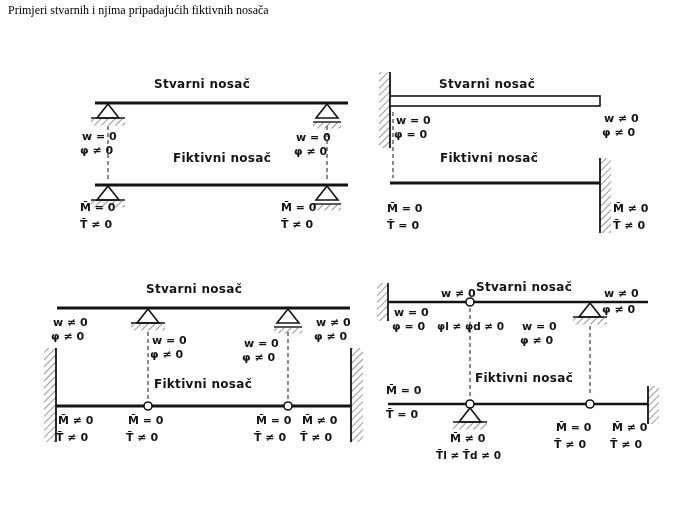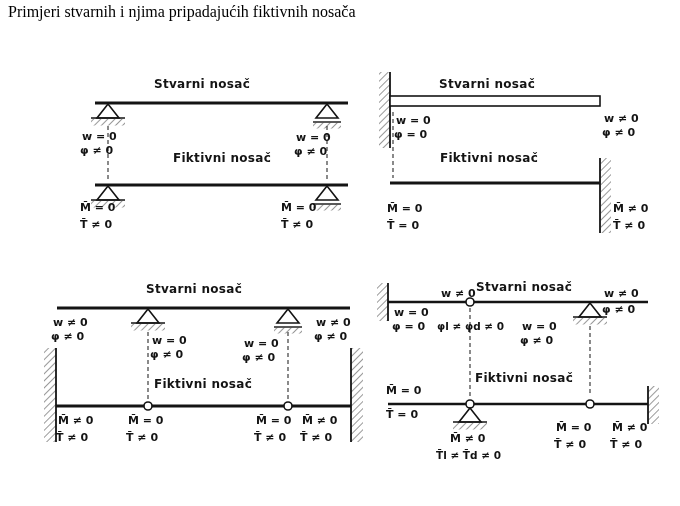--- a/index.html
+++ b/index.html
@@ -3,21 +3,21 @@
 <meta charset="utf-8">
 <style>
   html,body{margin:0;padding:0;}
   body{
     width:680px;height:506px;background:#ffffff;position:relative;overflow:hidden;
     font-family:"DejaVu Sans", sans-serif;
   }
   .page-title{
     position:absolute;left:8px;top:3px;
     font-family:"Liberation Serif","DejaVu Serif",serif;
-    font-size:16px;color:#000;white-space:nowrap;
+    font-size:12px;color:#000;white-space:nowrap;
   }
   svg{position:absolute;left:0;top:0;}
   svg text{fill:#141414;}
   .seclabel{font-size:12px;font-weight:700;letter-spacing:.3px;}
   .ann{font-size:11px;font-weight:600;}
   .ann-sm{font-size:10.5px;font-weight:600;}
   .beam{stroke:#141414;stroke-width:3;}
   .beam-thin{stroke:#141414;stroke-width:2.4;}
   .shape{fill:#ffffff;stroke:#141414;stroke-width:1.6;}
   .ln{stroke:#141414;stroke-width:1.4;}

